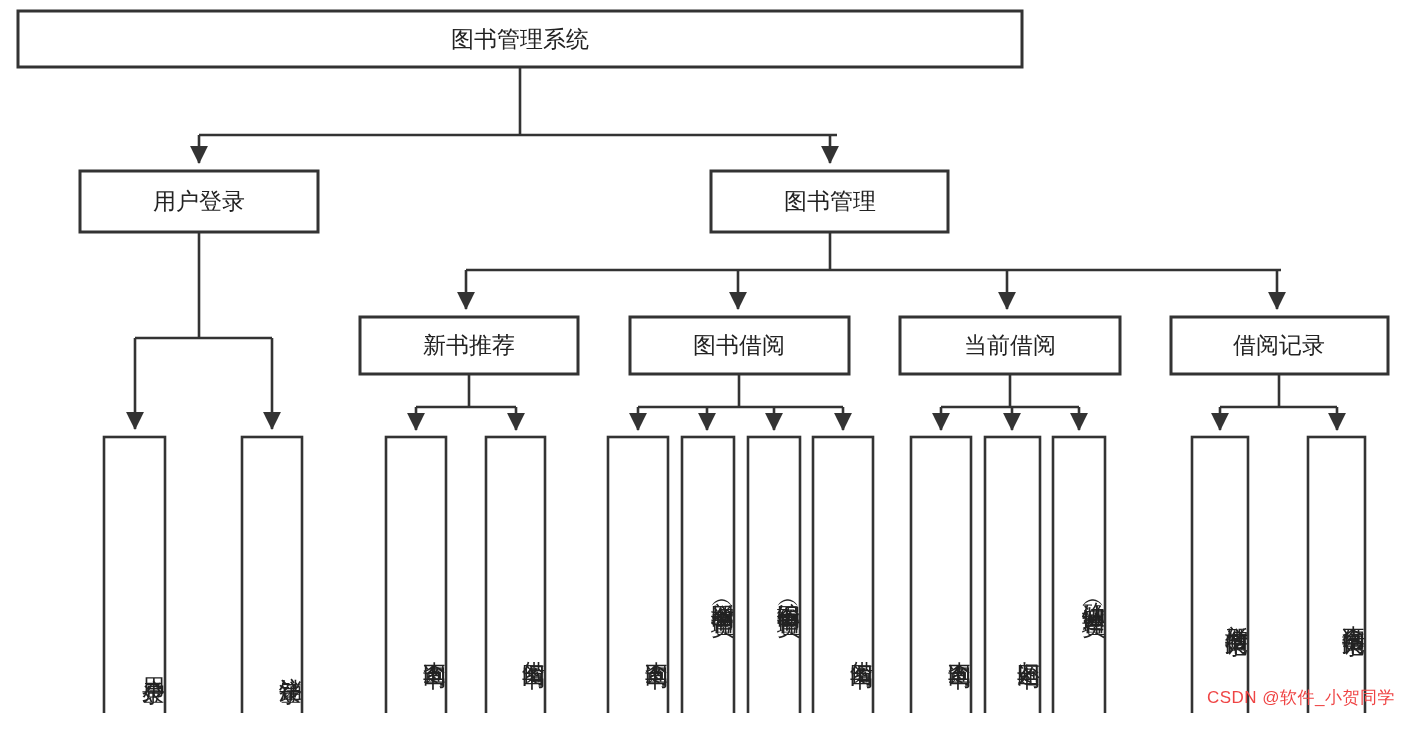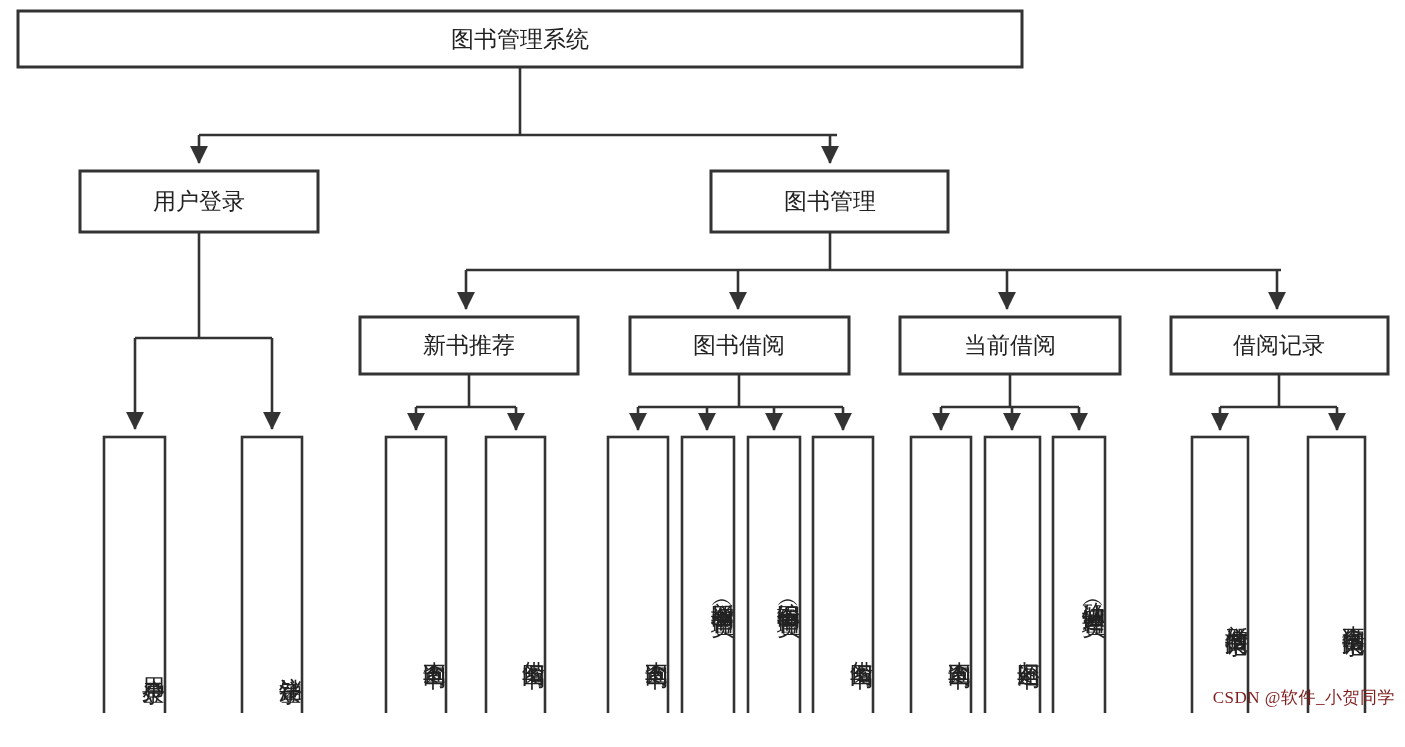--- a/index.html
+++ b/index.html
@@ -62,23 +62,23 @@
     white-space: nowrap;
     display: flex;
     align-items: flex-start;
     justify-content: center;
     pointer-events: none;
   }
   .watermark {
     position: absolute;
     right: 10px;
     bottom: 4px;
-    font-family: Liberation Serif, serif;
+    font-family: Liberation Sans, sans-serif;
     font-size: 17px;
-    color: #7f1d1d;
+    color: #ef4444;
     letter-spacing: 0.5px;
     white-space: nowrap;
   }
 </style>
 </head>
 <body>
 
 <div id="stage">
 
   <svg class="diagram" viewBox="0 0 1405 747">

